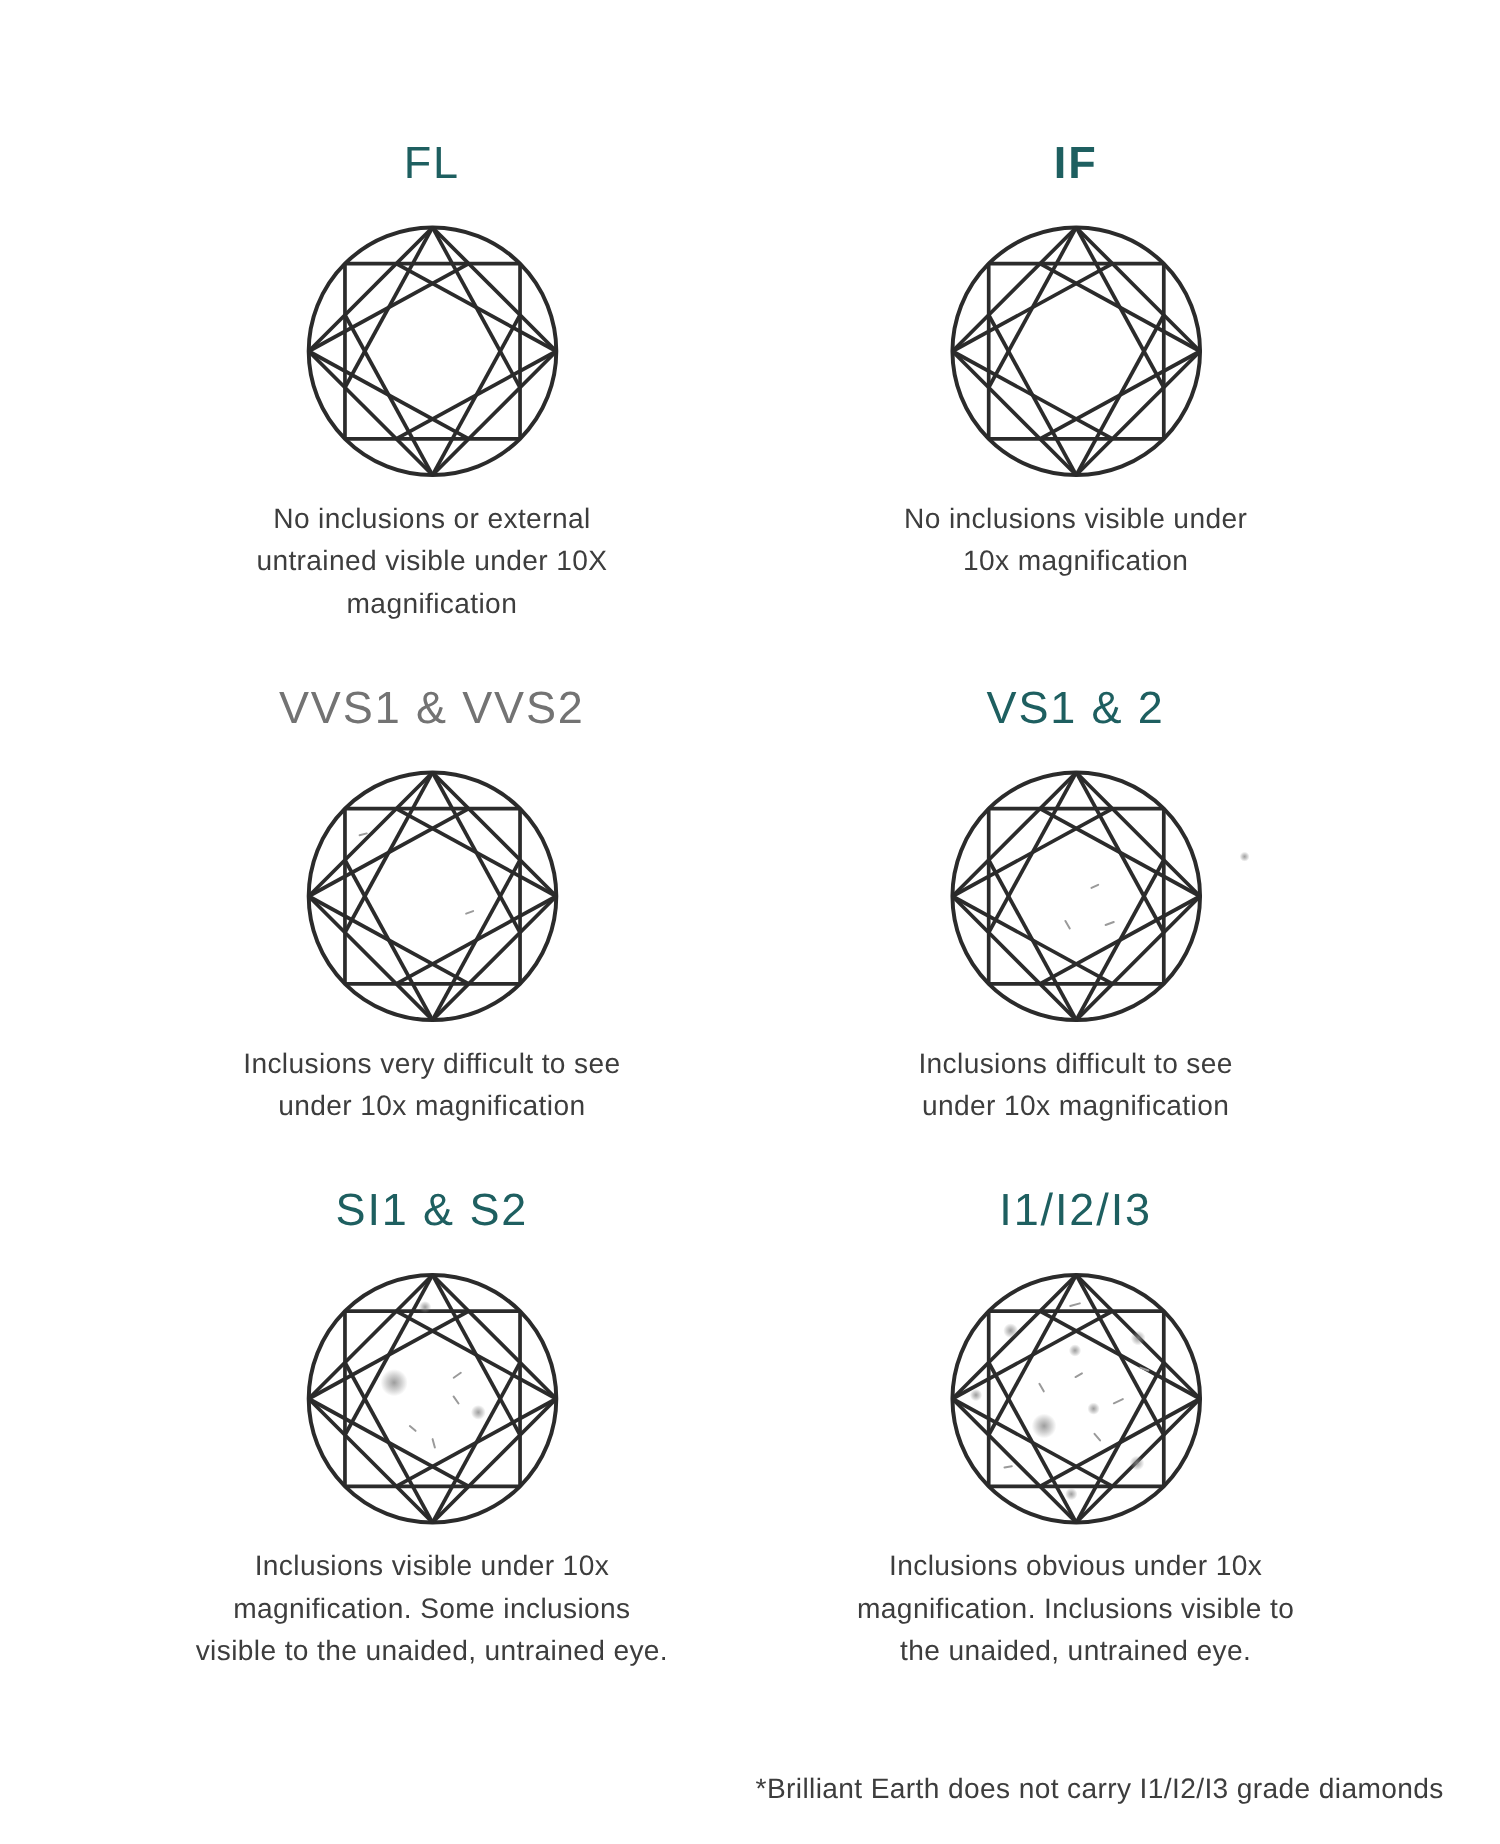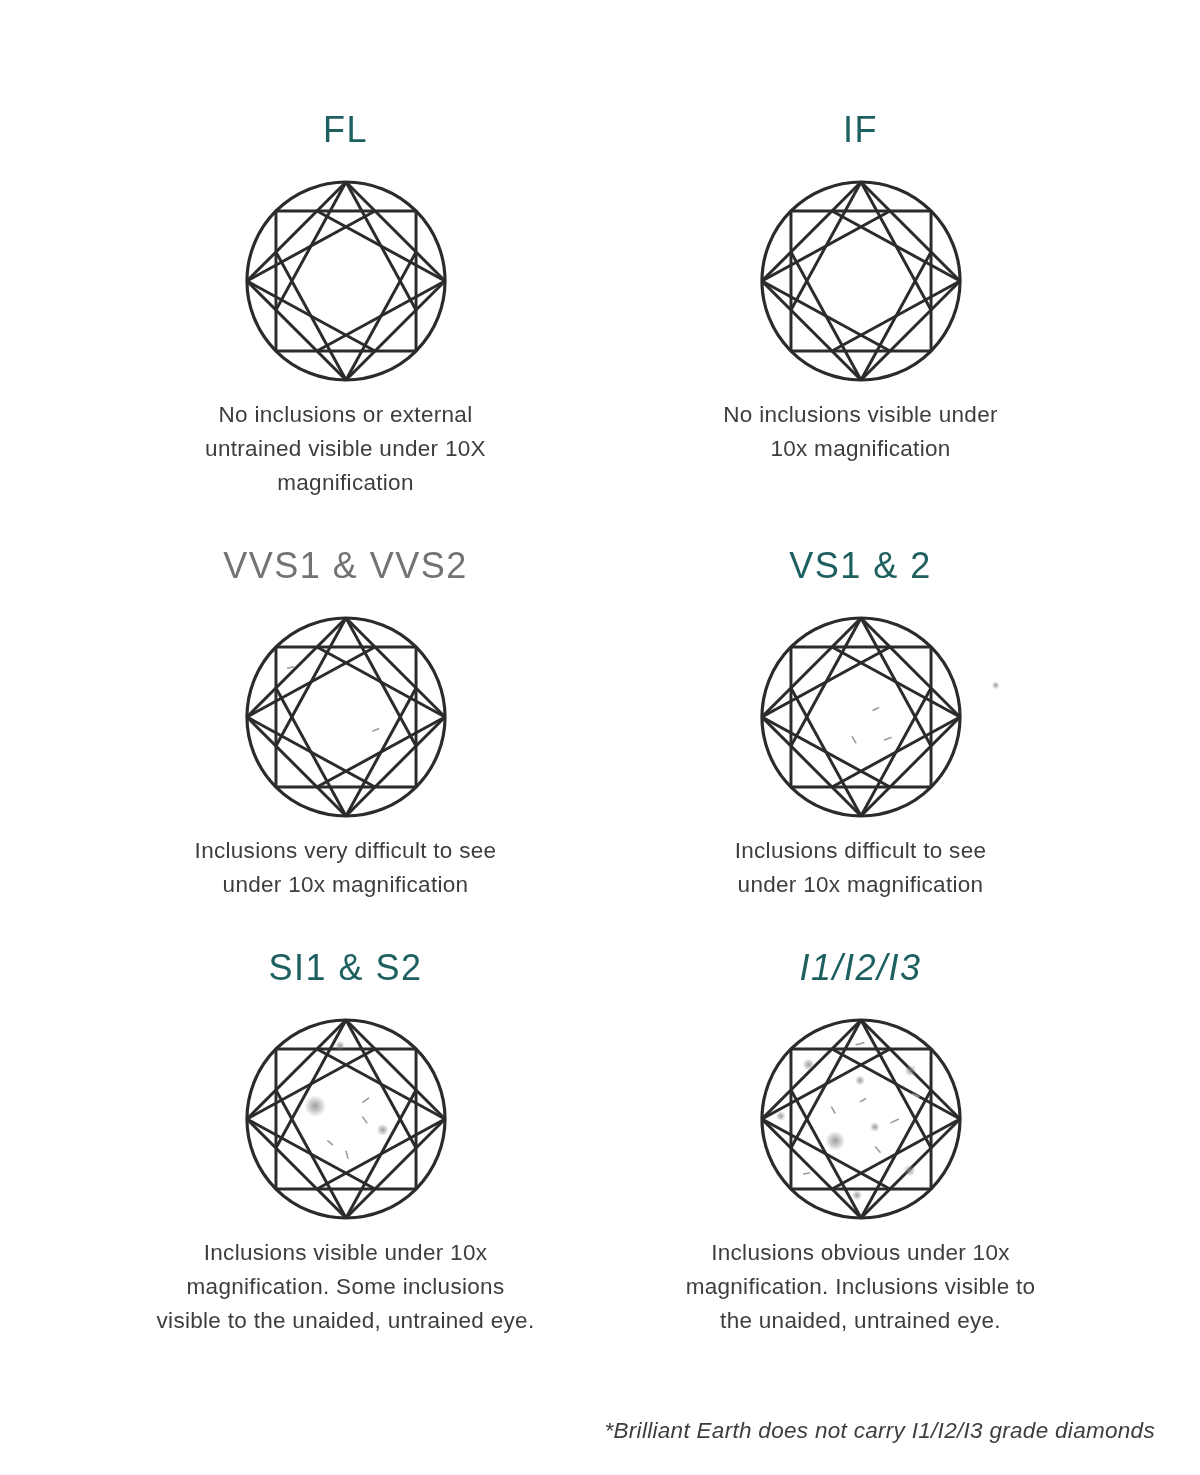--- a/index.html
+++ b/index.html
@@ -18,21 +18,21 @@
     line-height:48px;text-align:center;
   }
   .gem{width:206px;height:206px;}
   .gem svg{overflow:visible;display:block;}
   .caption{
     margin:14px 0 0;font-size:22.5px;line-height:34px;text-align:center;
     white-space:pre-line;letter-spacing:.3px;
   }
   .footnote{
     position:absolute;top:1418px;right:45px;
-    font-style:italic;font-size:22.5px;letter-spacing:.3px;
+    font-size:22.5px;letter-spacing:.3px;
   }
 </style>
 </head>
 <body style="color: rgb(61, 61, 61);">
 
 <div class="grid">
 
   <section class="cell">
     <h2 class="grade" style="color: rgb(30, 95, 96);">FL</h2>
     <div class="gem">
@@ -62,21 +62,21 @@
           <line x1="-70.7107" y1="29.2893" x2="0" y2="-100" stroke="#2b2b2b" stroke-width="3"></line>
           <line x1="-70.7107" y1="-29.2893" x2="0" y2="100" stroke="#2b2b2b" stroke-width="3"></line>
         </svg>
       </div>
     <p class="caption">No inclusions or external
 untrained visible under 10X
 magnification</p>
   </section>
 
   <section class="cell">
-    <h2 class="grade" style="color: rgb(30, 95, 96);">IF</h2>
+    <h2 class="grade" style="color: rgb(30, 95, 96); font-weight: bold;">IF</h2>
     <div class="gem">
         <svg viewBox="-104 -104 208 208" width="206" height="206">
           <defs>
             <radialGradient id="incl-grad-if">
               <stop offset="0%" stop-color="#858585" stop-opacity="0.8"></stop>
               <stop offset="55%" stop-color="#858585" stop-opacity="0.38"></stop>
               <stop offset="100%" stop-color="#858585" stop-opacity="0"></stop>
             </radialGradient>
           </defs>
           <circle cx="0" cy="0" r="100" fill="none" stroke="#2b2b2b" stroke-width="3.2"></circle>
@@ -212,21 +212,21 @@
           <line x1="-18.298133329356933" y1="22.07163717094038" x2="-13.701866670643065" y2="25.92836282905962" stroke="#9a9a9a" stroke-width="1.6" stroke-linecap="round"></line>
           <line x1="0.09413334214117741" y1="32.61925960798826" x2="1.9058666578588226" y2="39.38074039201174" stroke="#9a9a9a" stroke-width="1.6" stroke-linecap="round"></line>
         </svg>
       </div>
     <p class="caption">Inclusions visible under 10x
 magnification. Some inclusions
 visible to the unaided, untrained eye.</p>
   </section>
 
   <section class="cell">
-    <h2 class="grade" style="color: rgb(30, 95, 96); font-style: italic;">I1/I2/I3</h2>
+    <h2 class="grade" style="color: rgb(30, 95, 96);">I1/I2/I3</h2>
     <div class="gem">
         <svg viewBox="-104 -104 208 208" width="206" height="206">
           <defs>
             <radialGradient id="incl-grad-i">
               <stop offset="0%" stop-color="#858585" stop-opacity="0.8"></stop>
               <stop offset="55%" stop-color="#858585" stop-opacity="0.38"></stop>
               <stop offset="100%" stop-color="#858585" stop-opacity="0"></stop>
             </radialGradient>
           </defs>
           <circle cx="0" cy="0" r="100" fill="none" stroke="#2b2b2b" stroke-width="3.2"></circle>

